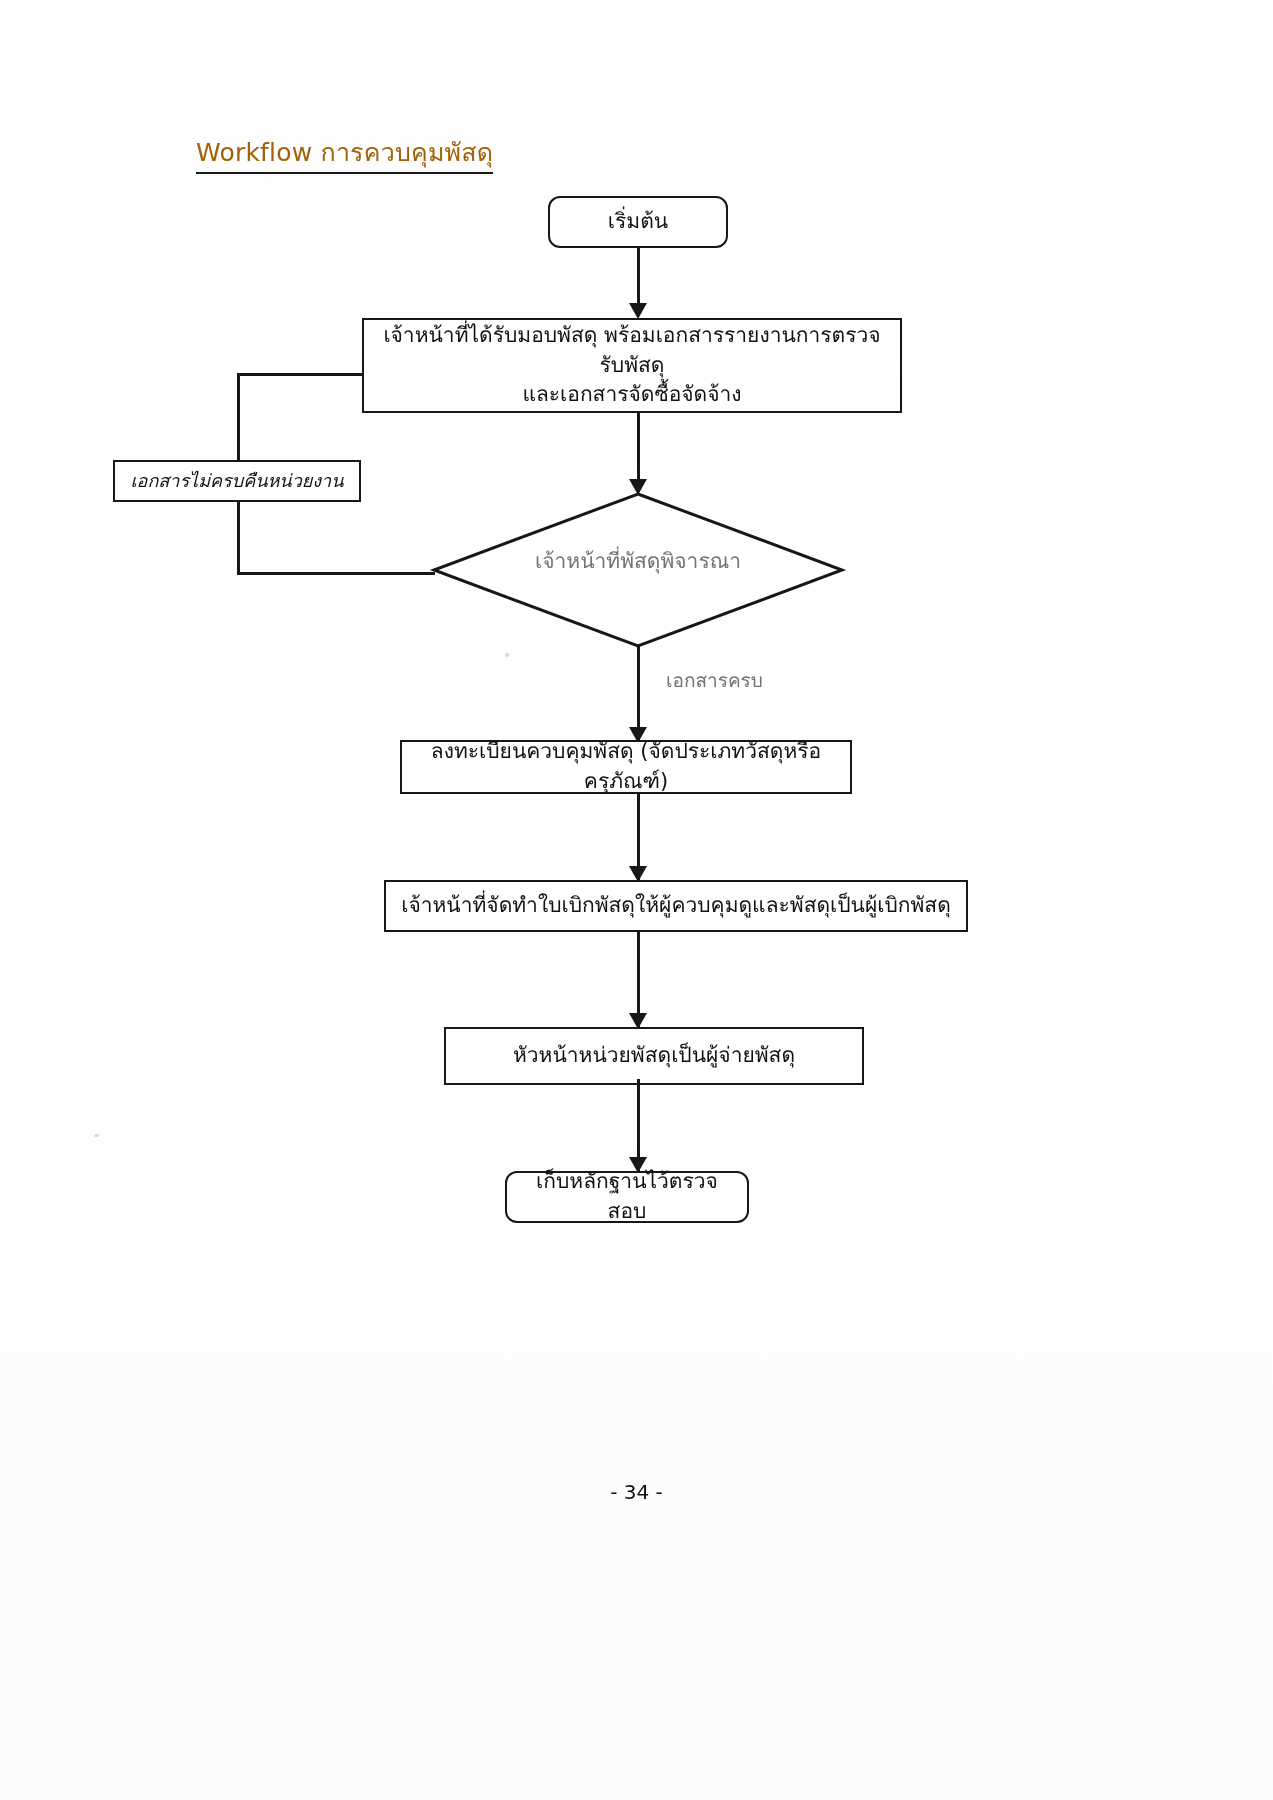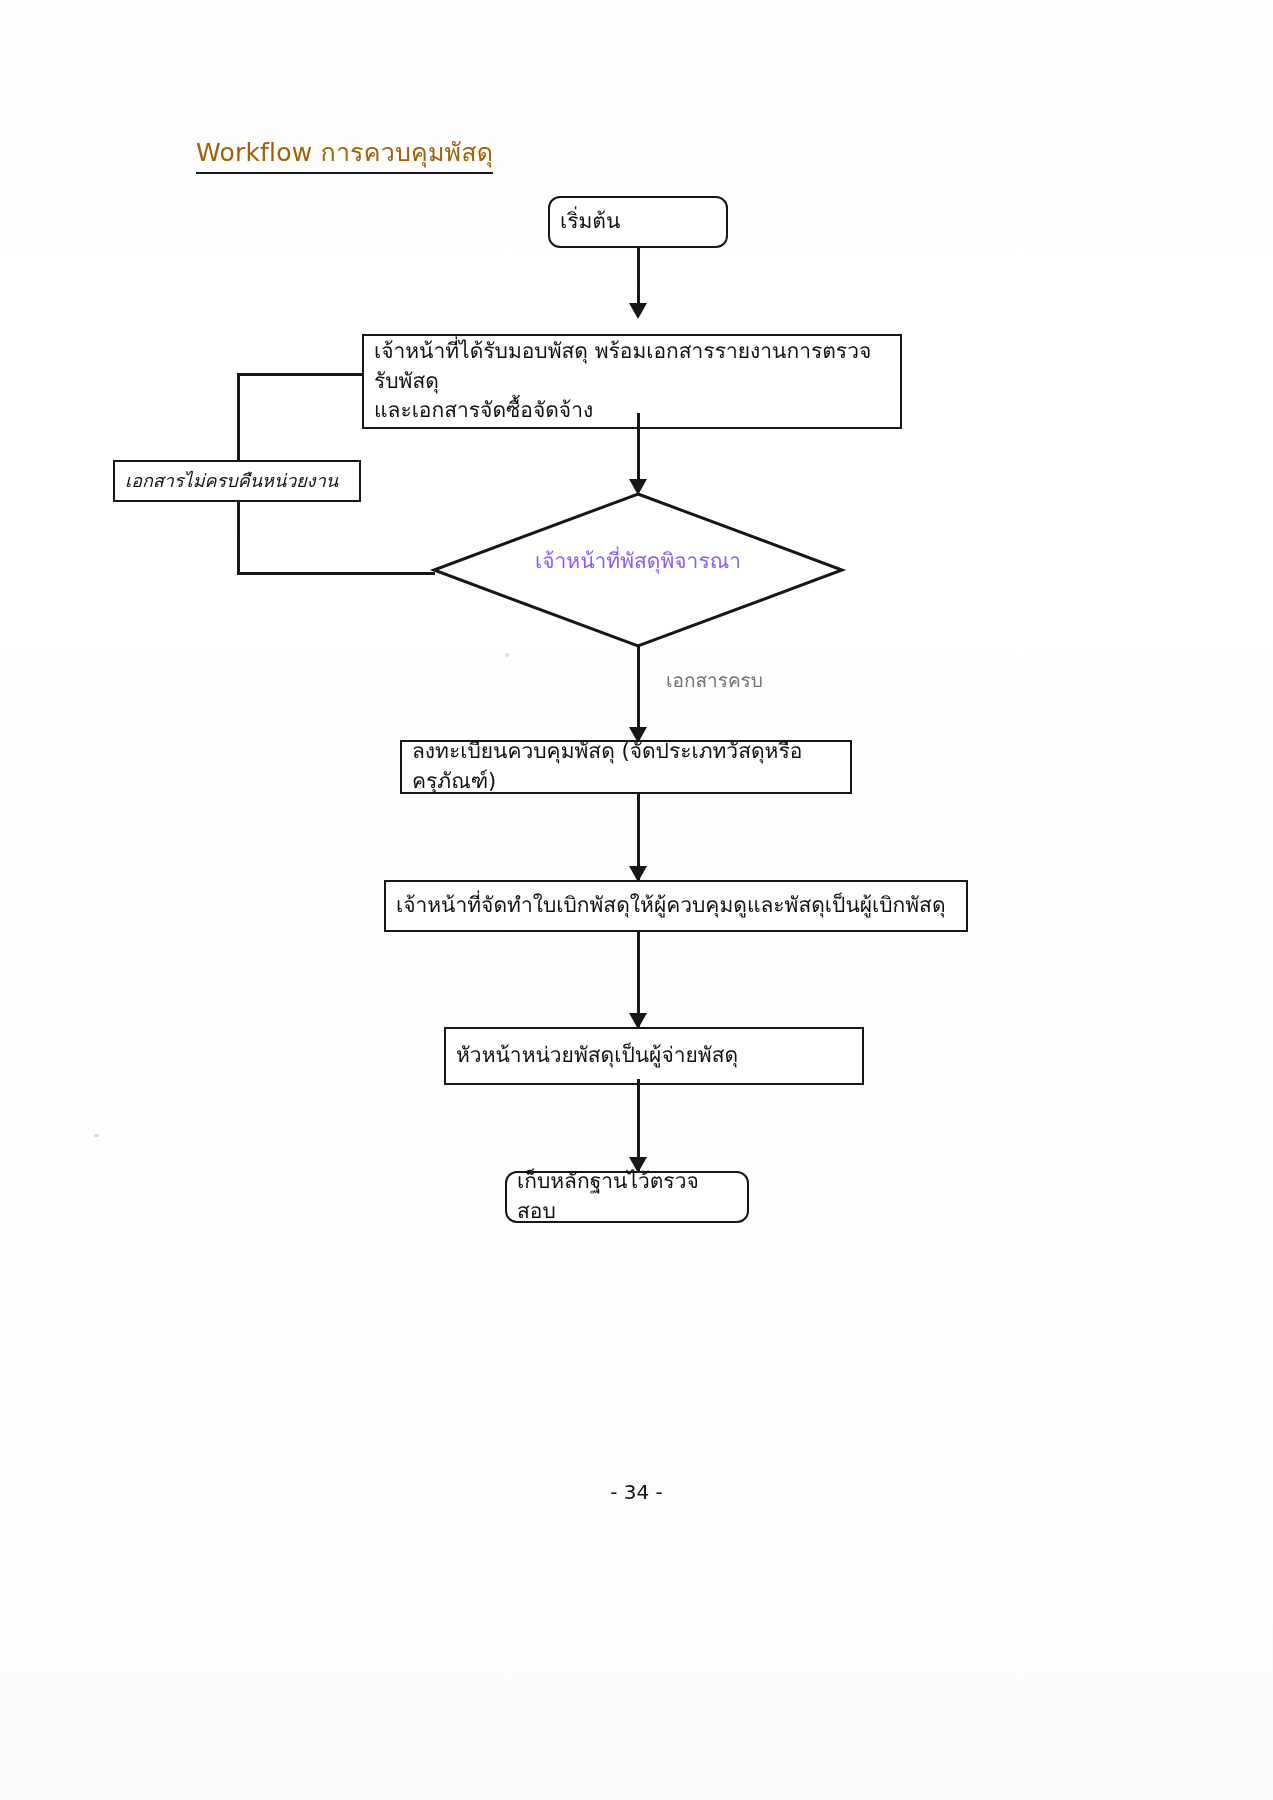--- a/index.html
+++ b/index.html
@@ -40,20 +40,21 @@
 
   
   .node {
     position: absolute;
     box-sizing: border-box;
     border: 2px solid #171717;
     background: #ffffff;
     display: flex;
     align-items: center;
     justify-content: center;
+    text-align: center;
     color: #111;
     line-height: 1.42;
     padding: 4px 10px;
   }
   .node.terminator {
     border-radius: 12px;
   }
   .node .node-text {
     display: block;
     width: 100%;
@@ -67,21 +68,21 @@
     position: absolute;
   }
   .diamond-wrap svg {
     display: block;
     overflow: visible;
   }
   .diamond-label {
     position: absolute;
     width: 100%;
     text-align: center;
-    color: #8b5cf6;
+    color: #737373;
     pointer-events: none;
   }
 
   
   .conn {
     position: absolute;
     background: #171717;
   }
   .conn.v { width: 3px; }
   .conn.h { height: 3px; }
@@ -128,21 +129,21 @@
 
   <div class="doc-title">Workflow การควบคุมพัสดุ</div>
 
   <div class="node terminator" style="left:548px; top:196px; width:180px; height:52px; font-size:21px;">
     <span class="node-text">เริ่มต้น</span>
   </div>
 
   <div class="conn v" style="left:637px; top:248px; width:3px; height:62px;"></div>
   <div class="arrowhead" style="left:629px; top:303px;"></div>
 
-  <div class="node" style="left:362px; top:334px; width:540px; height:95px; font-size:21px;">
+  <div class="node" style="left:362px; top:318px; width:540px; height:95px; font-size:21px;">
     <span class="node-text">
       <span>เจ้าหน้าที่ได้รับมอบพัสดุ พร้อมเอกสารรายงานการตรวจรับพัสดุ</span>
       <span class="l2">และเอกสารจัดซื้อจัดจ้าง</span>
     </span>
   </div>
 
   <div class="conn v" style="left:637px; top:413px; width:3px; height:78px;"></div>
   <div class="arrowhead" style="left:629px; top:479px;"></div>
 
   <div class="diamond-wrap" style="left:432px; top:492px; width:412px; height:156px;">

